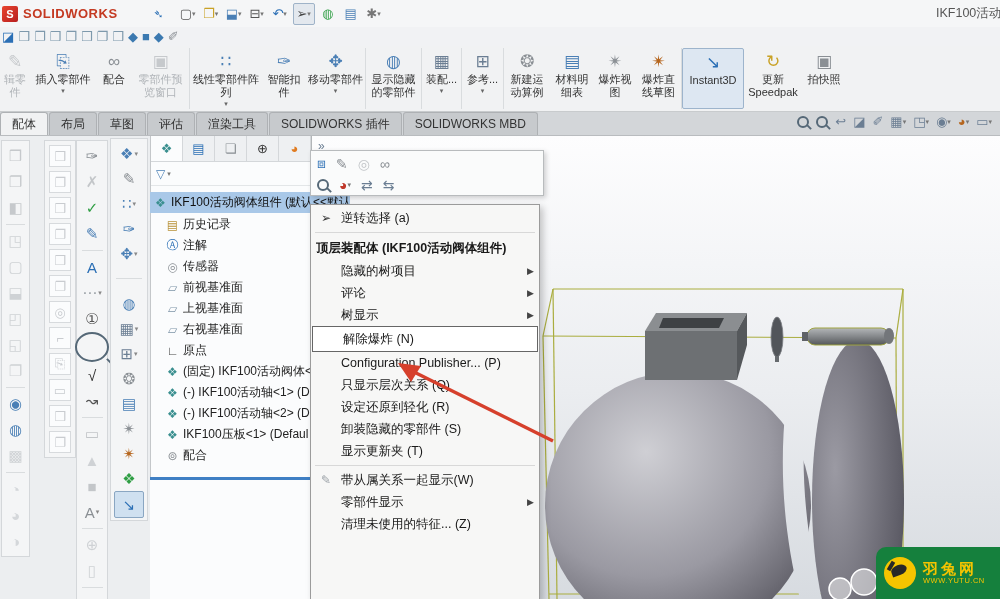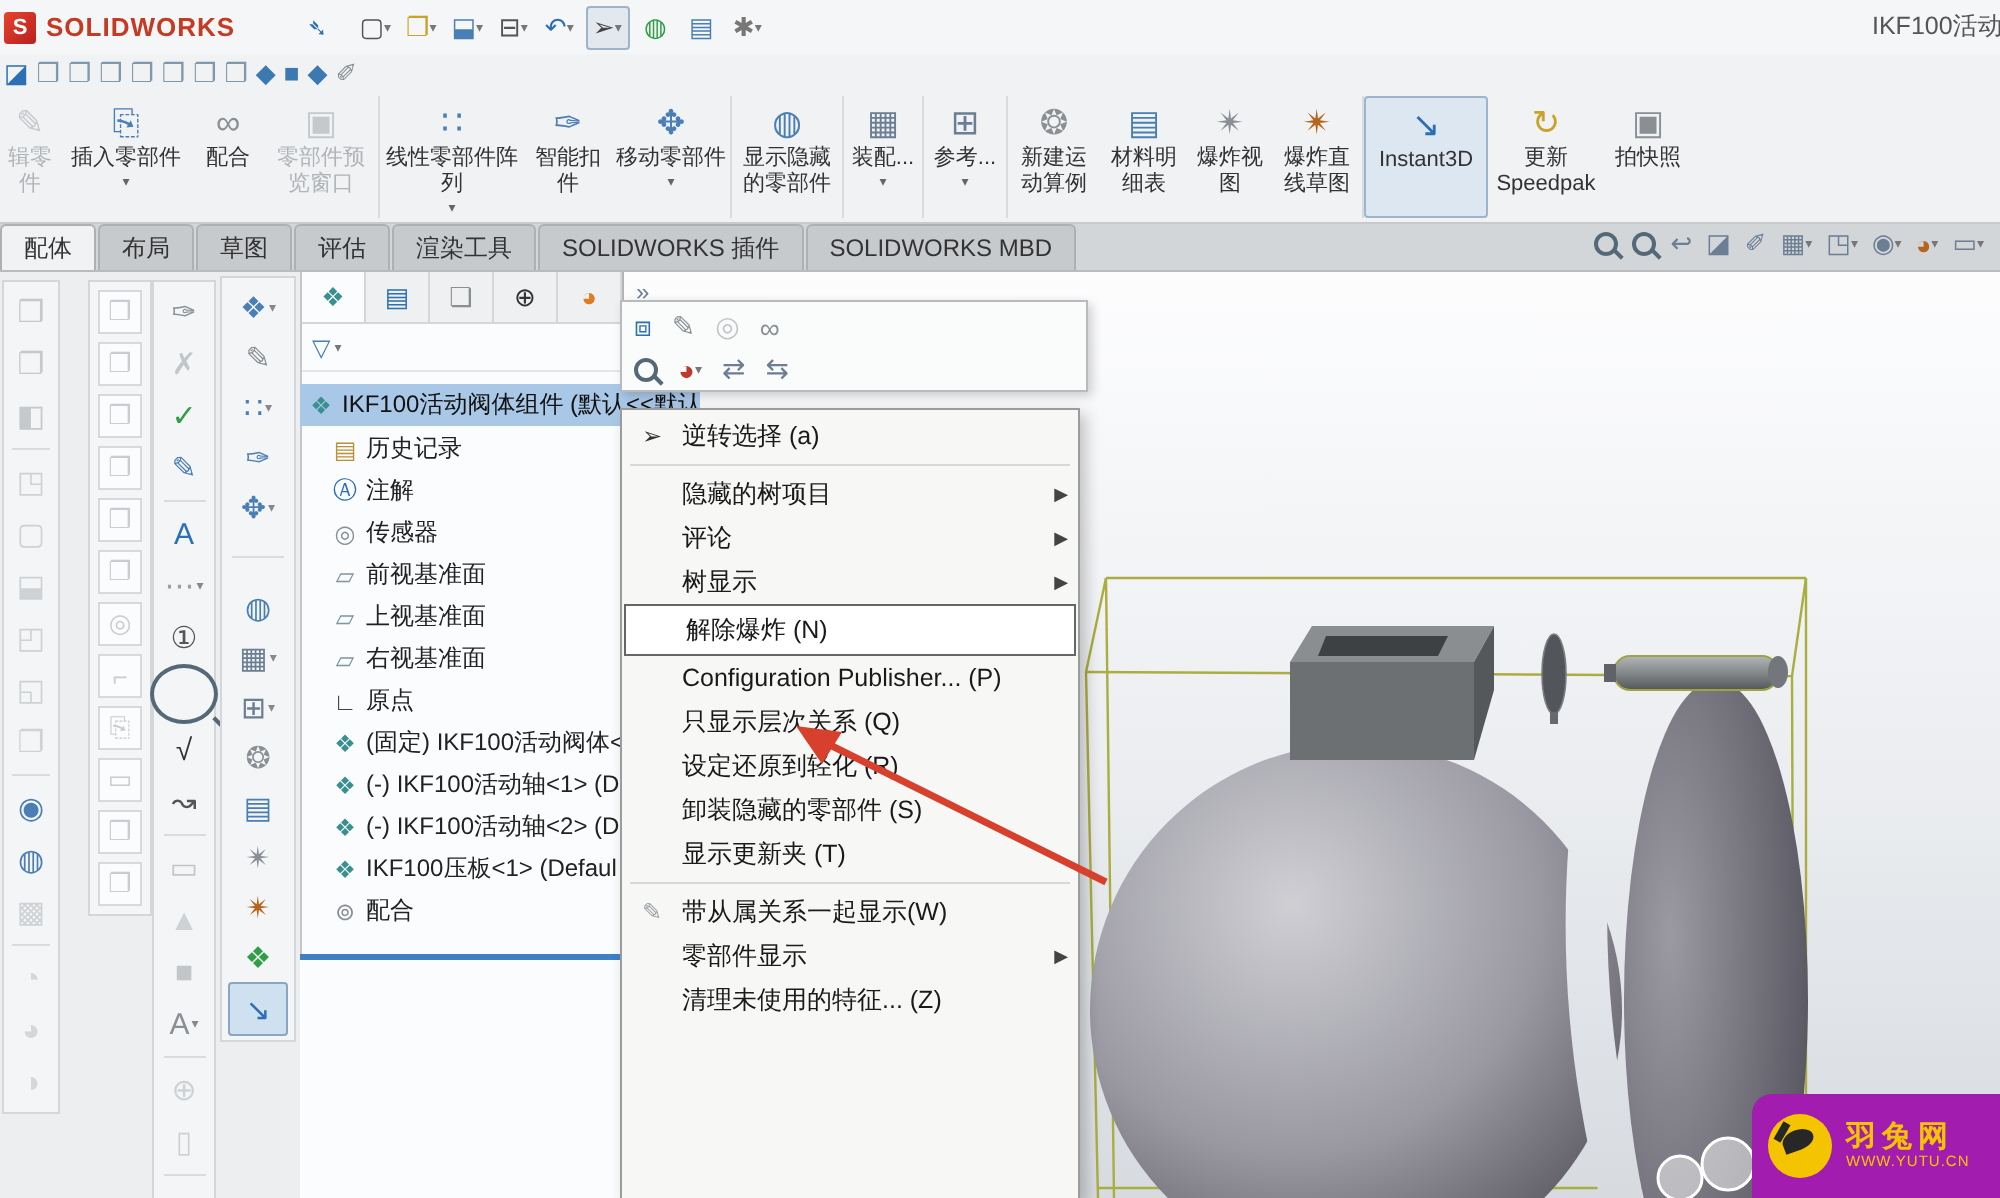--- a/index.html
+++ b/index.html
@@ -84,21 +84,21 @@
   .mi-label{flex:1;white-space:nowrap;overflow:hidden;}
   .mi-arrow{font-size:9px;color:#444;flex:none;}
   .mi.sep{height:7px;}
   .mi.sep::after{content:'';position:absolute;left:4px;right:4px;top:3px;height:1px;background:#d8d8d8;}
   .mi.header{font-weight:bold;height:24px;}
   .mi.header .mi-icon{width:5px;}
   .mi.boxed{border:1px solid #666;background:#fff;height:24px;margin:0 1px;}
   
   .viewport{left:312px;top:136px;width:688px;height:463px;z-index:1;}
   .arrow-overlay{left:0;top:0;width:1000px;height:599px;z-index:20;pointer-events:none;}
-  .watermark{left:876px;top:547px;width:124px;height:52px;background:#a21caf;border-radius:10px 0 0 0;
+  .watermark{left:876px;top:547px;width:124px;height:52px;background:#15803d;border-radius:10px 0 0 0;
     display:flex;align-items:center;z-index:30;padding-left:8px;box-sizing:border-box;gap:7px;}
   .rabbit{width:32px;height:32px;background:#f5c400;border-radius:50%;position:relative;flex:none;}
   .rabbit::before{content:'';position:absolute;left:7px;top:8px;width:16px;height:10px;background:#272727;
     border-radius:50% 50% 50% 0;transform:rotate(-20deg);}
   .rabbit::after{content:'';position:absolute;left:5px;top:4px;width:4px;height:10px;background:#272727;transform:rotate(30deg);}
   .wm-text{display:flex;flex-direction:column;line-height:1.1;}
   .wm-name{color:#f5c400;font-size:15px;font-weight:bold;letter-spacing:3px;}
   .wm-url{color:#f5c400;font-size:7.5px;letter-spacing:.5px;}
 </style>
 </head>
@@ -796,20 +796,25 @@
     <li class="mi item">
         <span class="mi-icon" style="color: rgb(51, 51, 51);">➢</span>
         <span class="mi-label">逆转选择 (a)</span>
 
       </li>
         <li class="mi sep">
         <span class="mi-icon"></span>
         <span class="mi-label"></span>
 
       </li>
+        <li class="mi header">
+        <span class="mi-icon"></span>
+        <span class="mi-label">顶层装配体 (IKF100活动阀体组件)</span>
+
+      </li>
         <li class="mi item">
         <span class="mi-icon"></span>
         <span class="mi-label">隐藏的树项目</span>
         <span class="mi-arrow">▶</span>
       </li>
         <li class="mi item">
         <span class="mi-icon"></span>
         <span class="mi-label">评论</span>
         <span class="mi-arrow">▶</span>
       </li>

